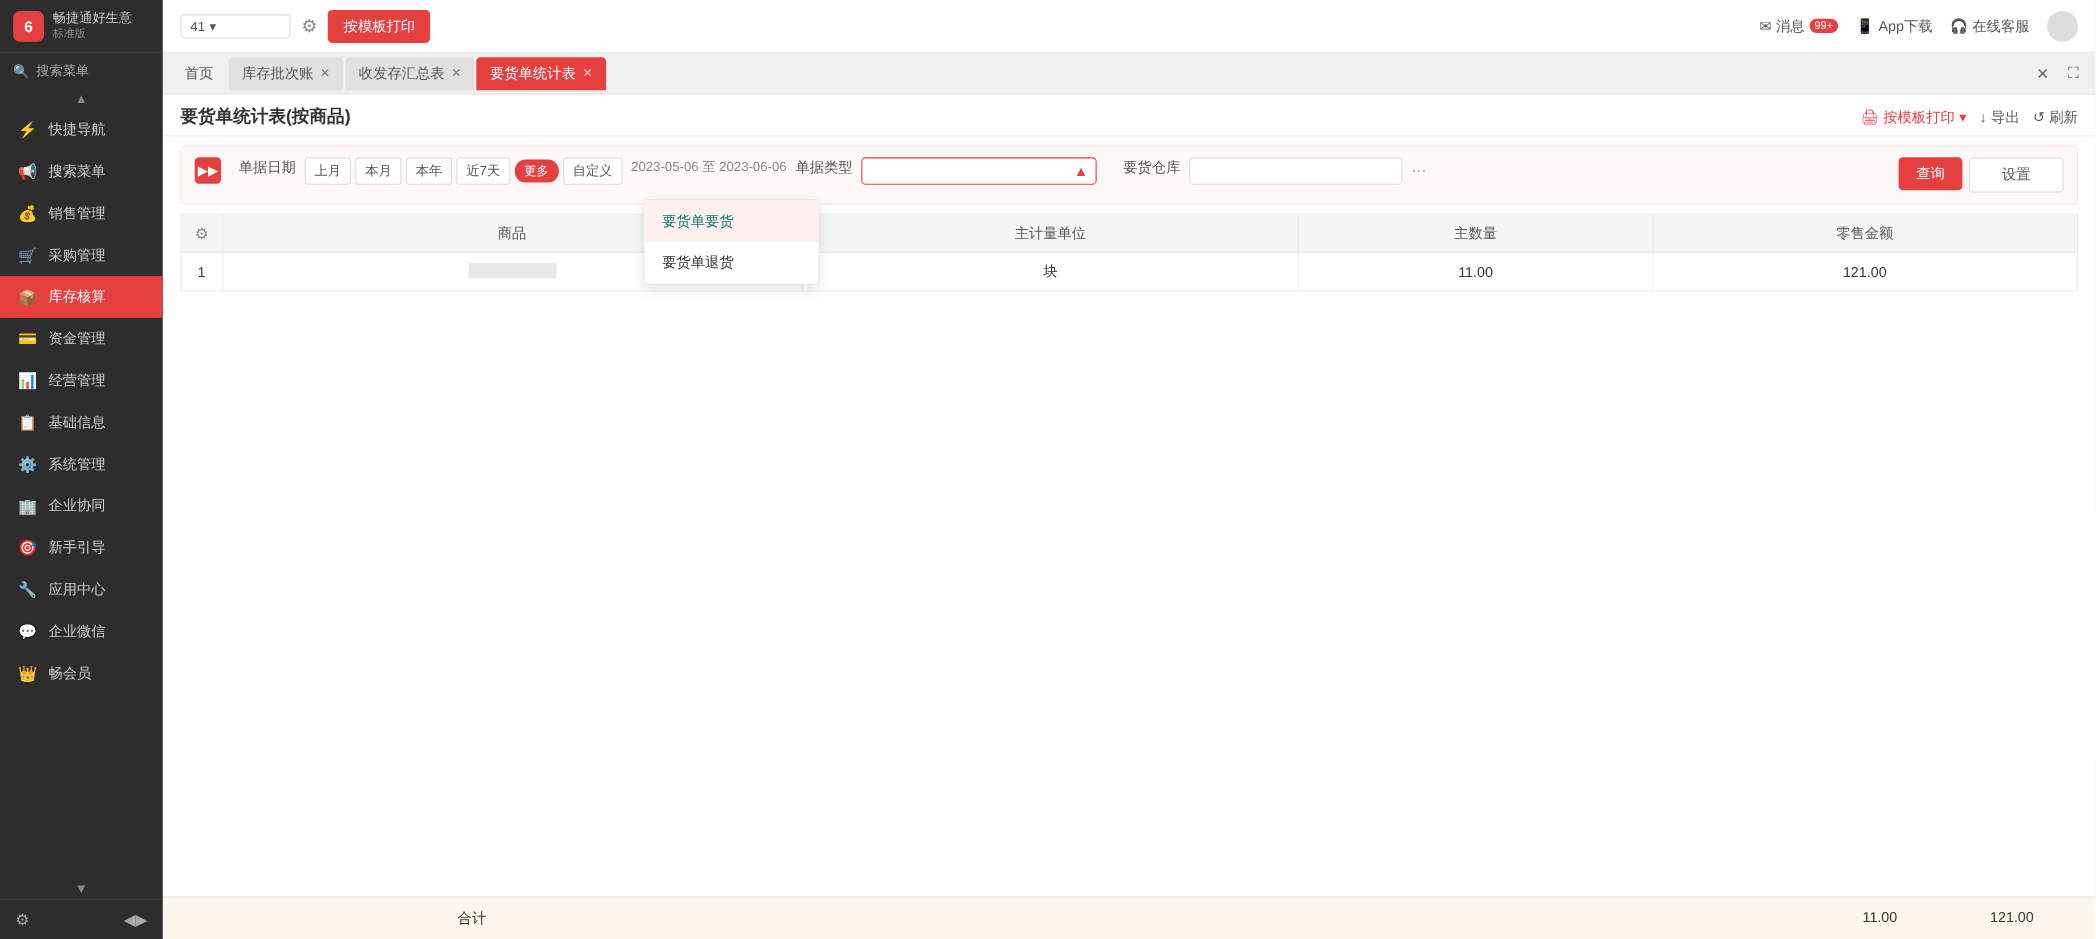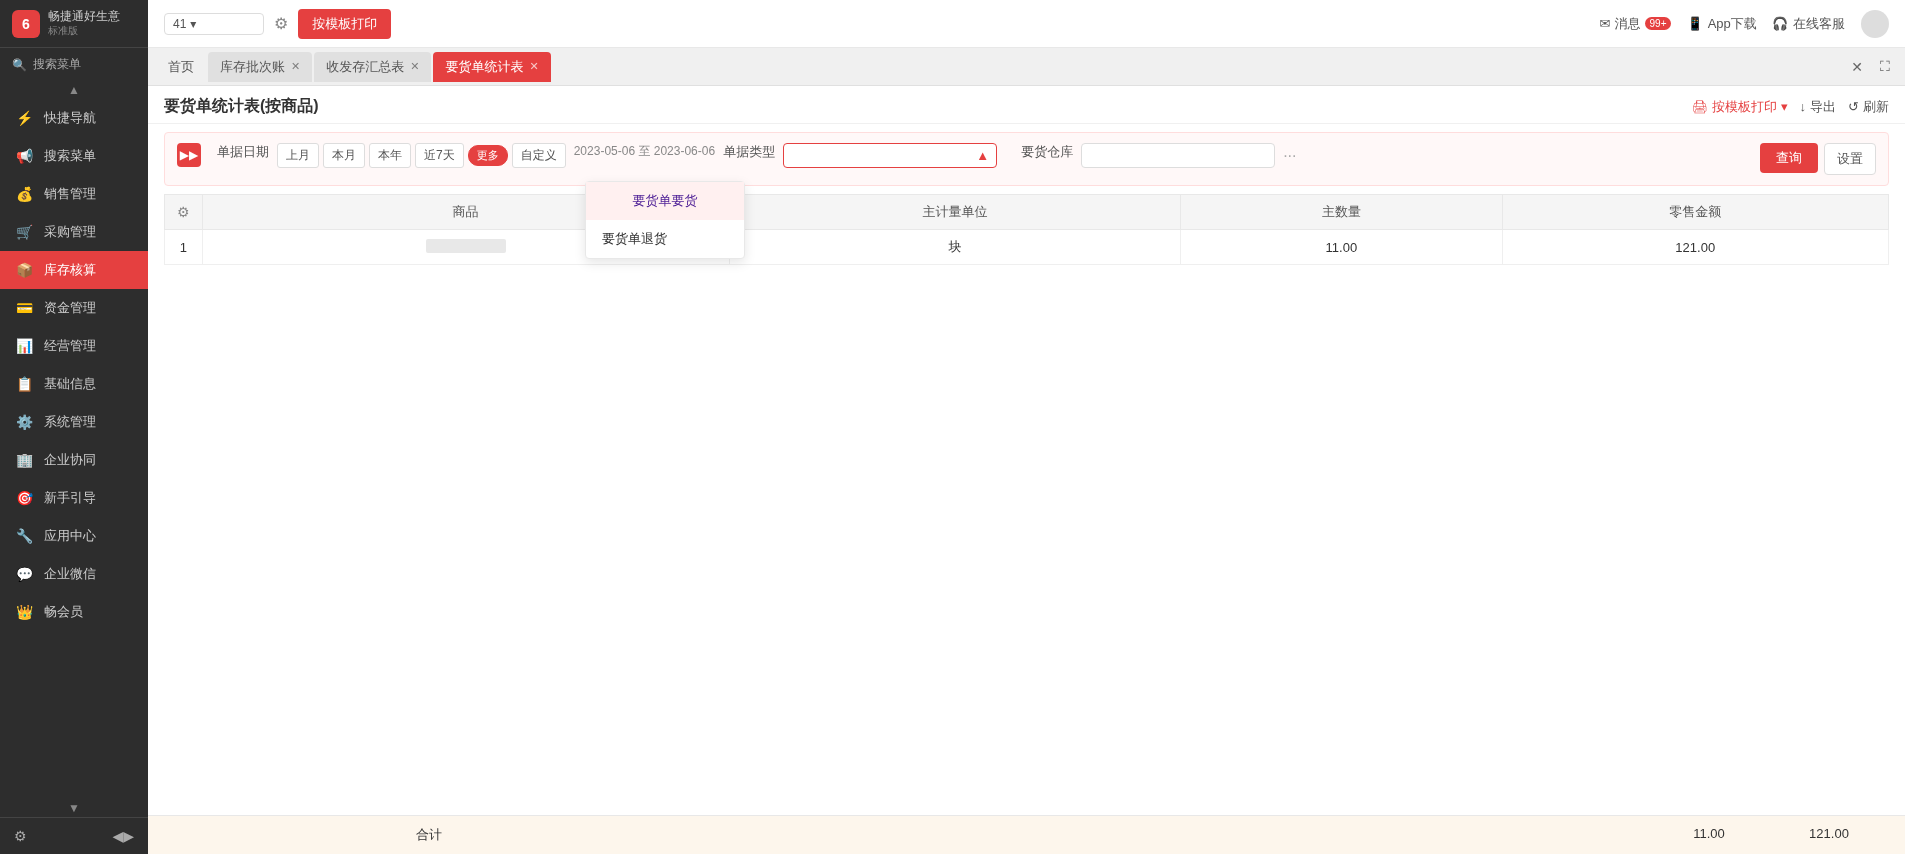--- a/index.html
+++ b/index.html
@@ -359,21 +359,21 @@
       border-radius: 4px;
       padding: 6px 16px;
       cursor: pointer;
       font-size: 13px;
     }
     .btn-settings {
       background: white;
       color: #555;
       border: 1px solid #ddd;
       border-radius: 4px;
-      padding: 6px 12px;
+      padding: 6px 29px;
       cursor: pointer;
       font-size: 13px;
     }
 
     
     .dropdown-overlay {
       position: absolute;
       top: 48px;
       left: 420px;
       background: white;
@@ -382,21 +382,21 @@
       box-shadow: 0 4px 12px rgba(0,0,0,0.1);
       z-index: 100;
       min-width: 160px;
     }
     .dropdown-item {
       padding: 10px 16px;
       cursor: pointer;
       font-size: 13px;
       color: #333;
     }
-    .dropdown-item.selected { background: #fff0f0; color: #4c1d95; text-align: center; }
+    .dropdown-item.selected { background: #fff0f0; color: #0f766e; }
 
     
     .table-container {
       flex: 1;
       overflow: auto;
       padding: 0 16px;
       position: relative;
     }
     .data-table {
       width: 100%;

